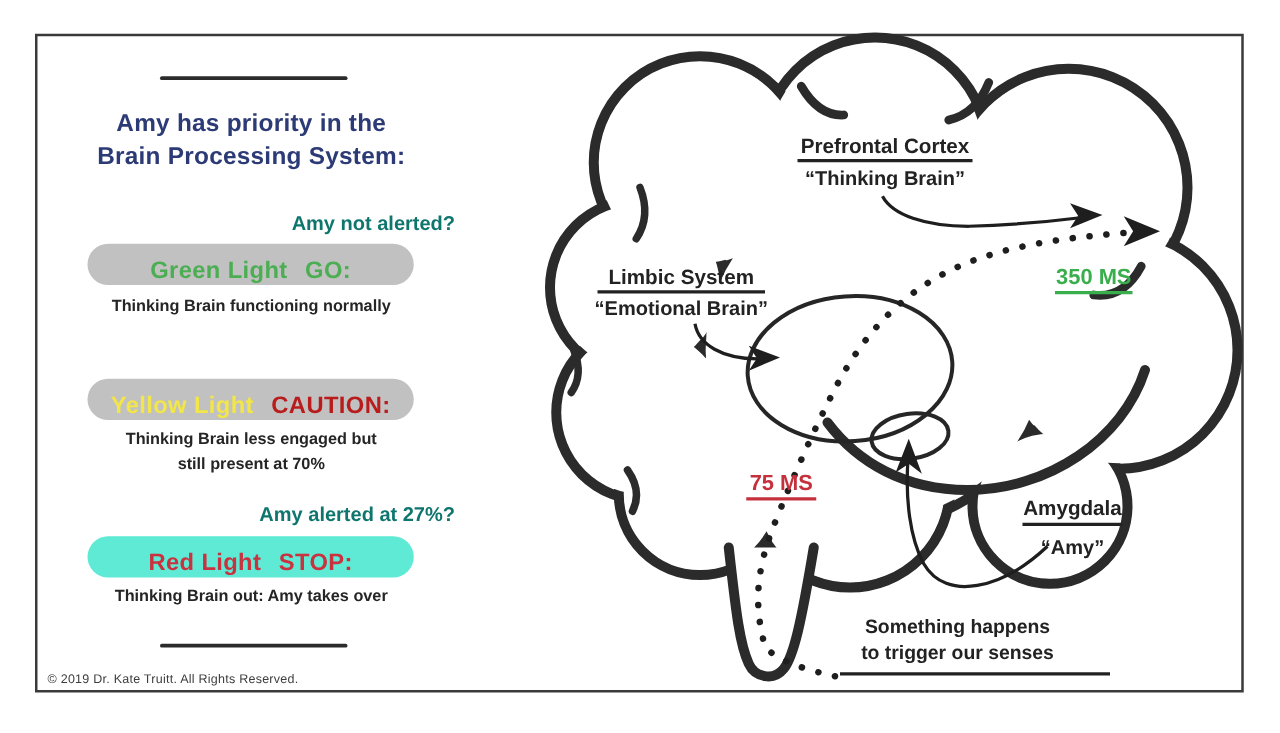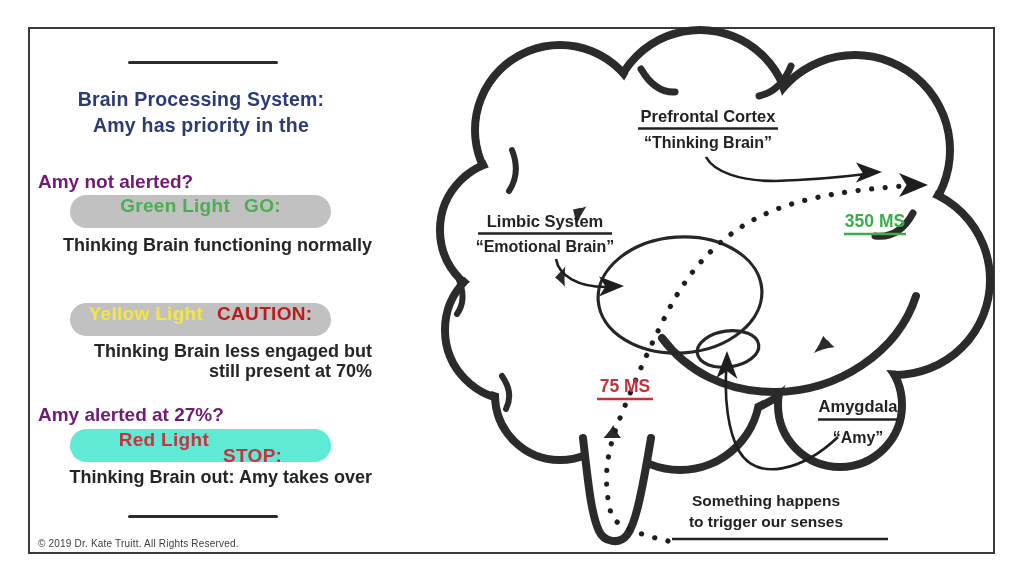--- a/index.html
+++ b/index.html
@@ -3,26 +3,26 @@
 <meta charset="utf-8">
 <style>
   html,body{margin:0;padding:0;background:#ffffff;}
   .canvas{position:relative;width:1024px;height:586px;background:#ffffff;overflow:hidden;
           font-family:"Liberation Sans",sans-serif;}
   .frame{position:absolute;left:28px;top:27px;width:963px;height:523px;
          border:2.5px solid #3a3a3a;background:#ffffff;}
   .divider{position:absolute;left:128px;width:150px;height:3px;background:#2b2b2b;border-radius:2px;}
   .lp-title{position:absolute;left:38px;top:86px;width:326px;text-align:center;
             color:#2c3a76;font-size:19.5px;font-weight:bold;line-height:26px;letter-spacing:.2px;}
-  .q{position:absolute;left:38px;width:326px;text-align:left;font-size:19px;font-weight:bold;color:#701a75;}
+  .q{position:absolute;left:38px;width:326px;text-align:right;font-size:16px;font-weight:bold;color:#0f766e;}
   .pill{position:absolute;left:70px;width:261px;height:33px;border-radius:17px;
-        display:flex;align-items:flex-start;justify-content:center;gap:14px;
+        display:flex;align-items:flex-end;justify-content:center;gap:14px;
         font-size:19px;font-weight:bold;letter-spacing:.3px;}
-  .desc{position:absolute;left:30px;width:342px;text-align:right;
-        font-size:18px;font-weight:bold;color:#252525;line-height:20px;}
+  .desc{position:absolute;left:30px;width:342px;text-align:center;
+        font-size:13px;font-weight:bold;color:#252525;line-height:20px;}
   .copyright{position:absolute;left:38px;top:538px;font-size:10px;color:#3d3d3d;letter-spacing:.2px;}
   
   svg{position:absolute;left:0;top:0;}
   .outline{stroke:#2b2b2b;fill:#ffffff;}
   .fillonly{fill:#ffffff;stroke:none;}
   .spur{stroke:#2b2b2b;fill:none;stroke-linecap:round;}
   .thin{stroke:#262626;fill:none;}
   .arrow{stroke:#1e1e1e;fill:none;stroke-width:2.6;}
   .ah{fill:#1e1e1e;stroke:none;}
   .lbl{font-family:"Liberation Sans",sans-serif;font-weight:bold;fill:#222;text-anchor:middle;}
@@ -30,22 +30,22 @@
 </style>
 </head>
 <body>
 
 <div class="canvas">
   <div class="frame"></div>
 
   <div class="divider" style="top:61px"></div>
 
   <div class="lp-title" style="color: rgb(44, 58, 118);">
+    <div>Amy has priority in the</div>
     <div>Brain Processing System:</div>
-    <div>Amy has priority in the</div>
   </div>
 
   <div class="q" style="top:171px">Amy not alerted?</div>
   <div class="pill" style="top: 195px; background-color: rgb(193, 193, 193);">
     <span style="color: rgb(76, 174, 82);">Green Light</span>
     <span style="color: rgb(76, 174, 82);">GO:</span>
   </div>
   <div class="desc" style="top:235px">Thinking Brain functioning normally</div>
 
   <div class="pill" style="top: 303px; background-color: rgb(193, 193, 193);">

